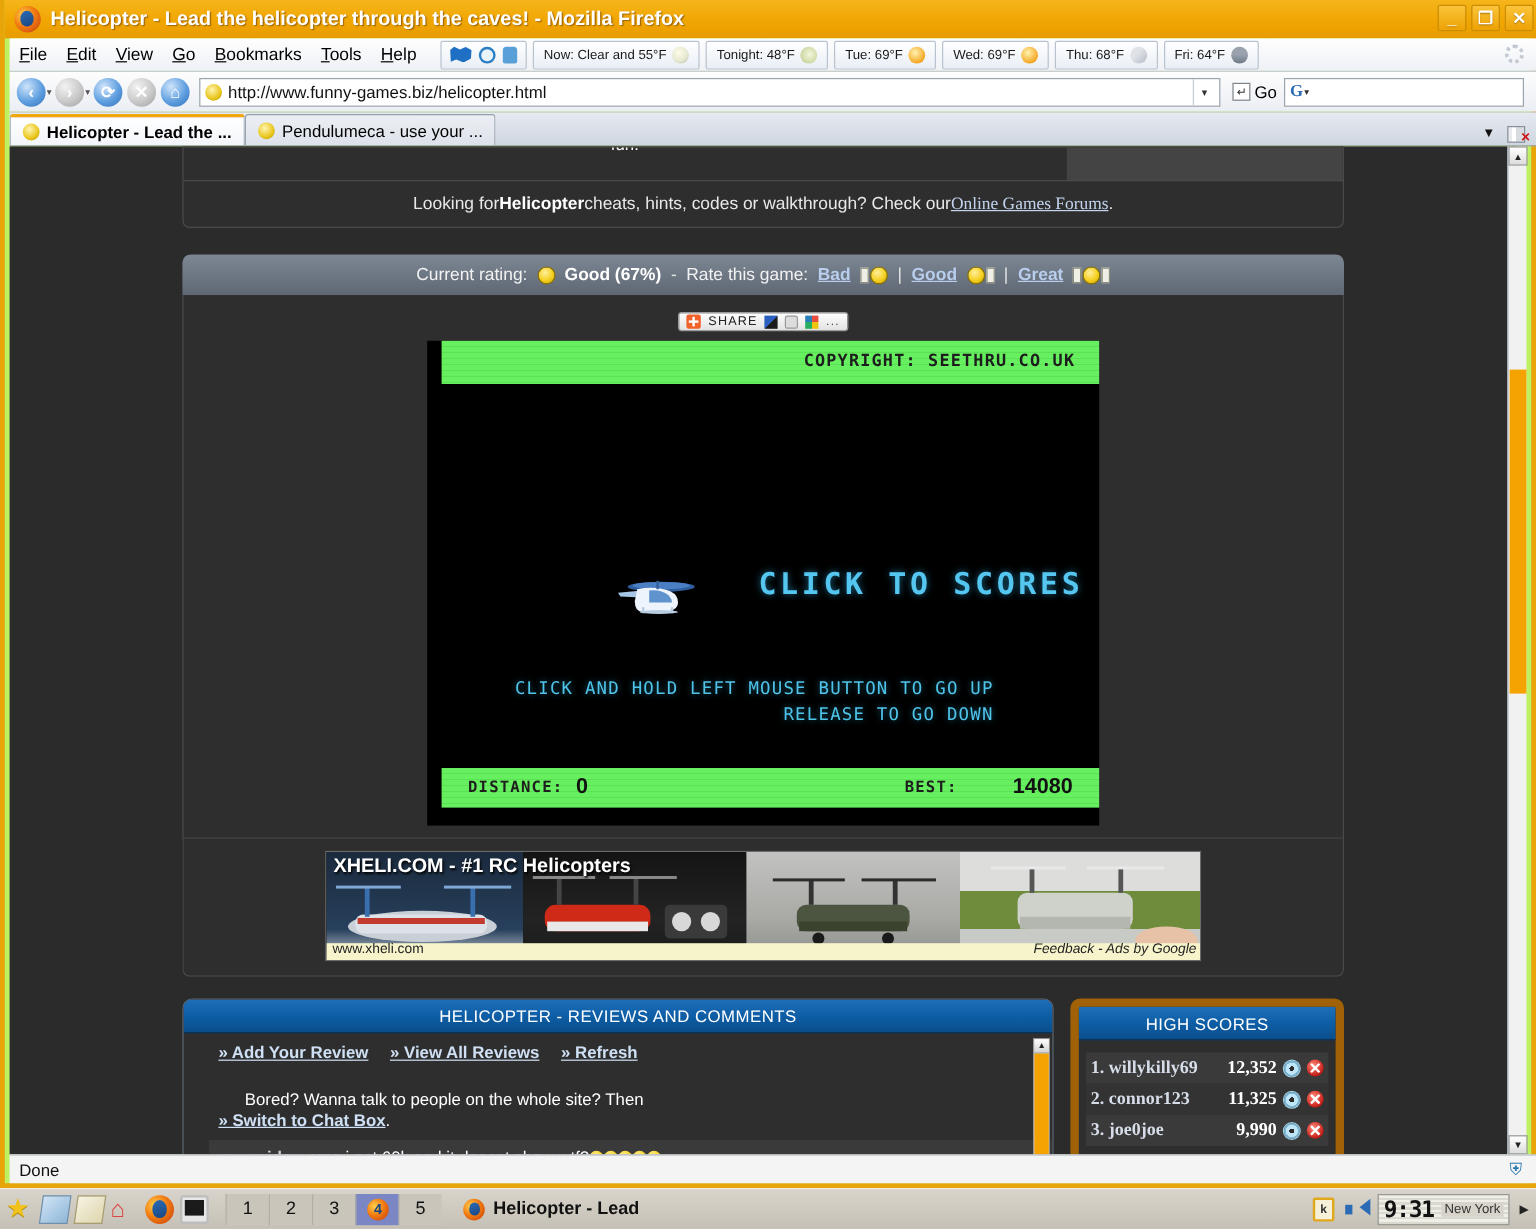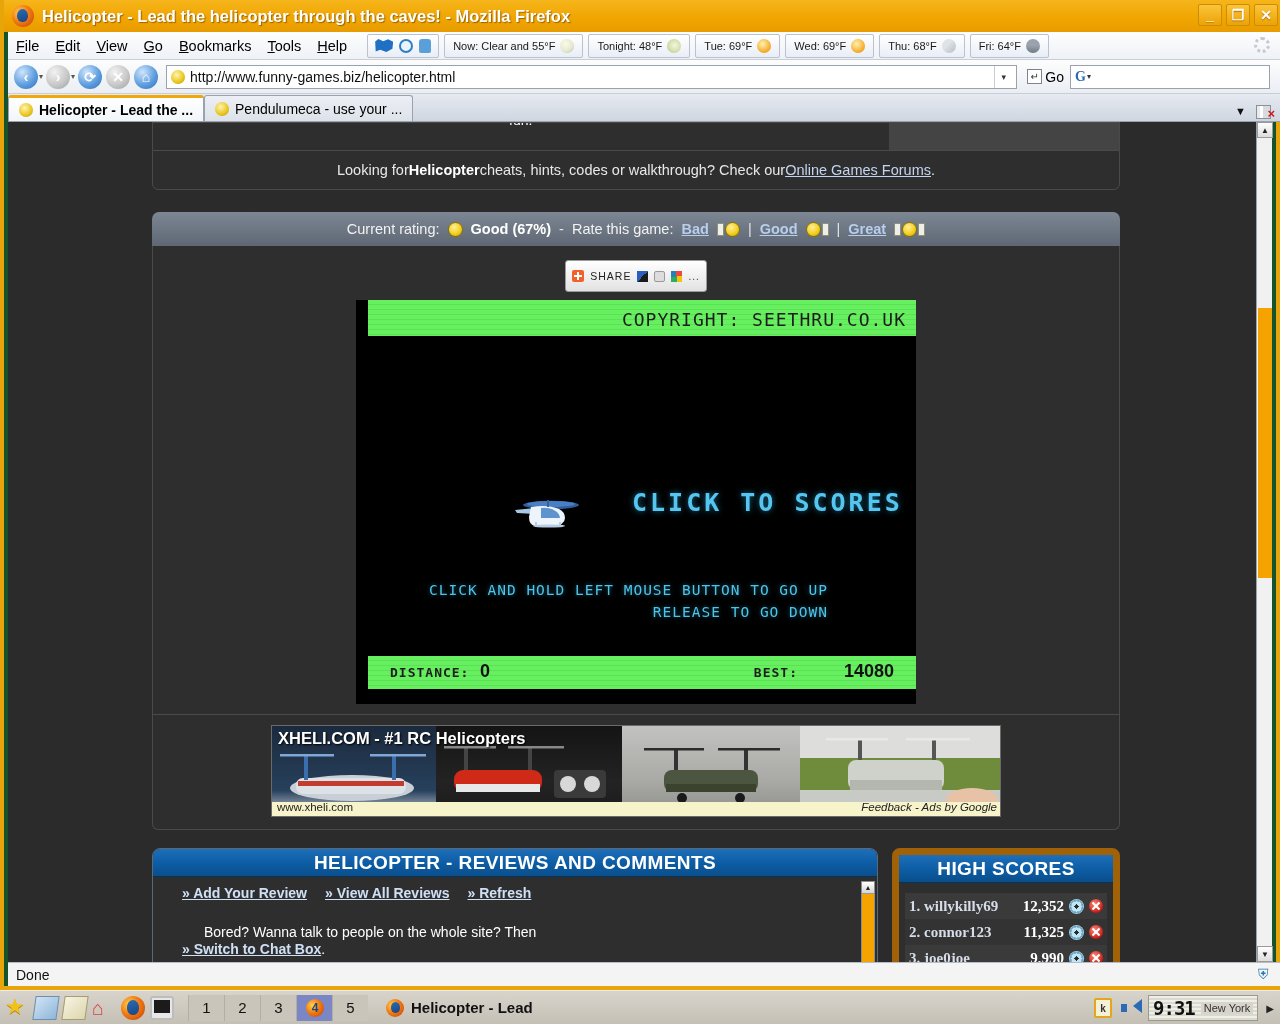--- a/index.html
+++ b/index.html
@@ -4,21 +4,21 @@
 <style>
   * { box-sizing: border-box; margin:0; padding:0; }
   html, body {
     width:1280px; height:1024px; overflow:hidden;
     font-family:"Liberation Sans", sans-serif;
     background:#d4d0c8;
   }
   
   #window {
     position:absolute; left:0; top:0; width:1280px; height:990px;
-    background:#14532d;
+    background:#bef264;
     border:4px solid #e8a50a;
     border-top:none;
   }
   
   #titlebar {
     position:absolute; left:0; top:0; width:1280px; height:32px;
     background:linear-gradient(to bottom,#f6b51b 0%, #f0a602 55%, #e89c00 100%);
     display:flex; align-items:center;
   }
   #ff-logo {
@@ -148,21 +148,21 @@
   }
   #top-cut-gray{ position:absolute; right:0; top:0; width:230px; height:28px; background:#444; }
   #top-cut-text{ position:absolute; left:356px; top:-11px; color:#fff; font-size:14px; }
   #forums-bar{
     width:968px; margin:0 auto; height:40px; background:#2e2e2e;
     border:1px solid #4a4a4a; border-radius:0 0 6px 6px;
     display:flex; align-items:center; justify-content:center;
     color:#e8e8e8; font-size:14.5px;
   }
   #forums-bar b{ color:#fff; }
-  .dlink{ color:#c3d4ef; text-decoration:underline; cursor:pointer; }
+  .dlink{ color:#c3d4ef; text-decoration:underline; cursor:pointer;font-family:Liberation Serif, serif; }
   #rating-bar{
     width:968px; margin:22px auto 0; height:34px;
     background:linear-gradient(to bottom,#7d8794,#5e6773);
     border-radius:7px 7px 0 0;
     display:flex; align-items:center; justify-content:center; gap:8px;
     color:#f2f2f2; font-size:14.5px;
   }
   #rating-bar b{ color:#fff; }
   .smiley{ width:15px;height:15px;border-radius:50%;display:inline-block;
     background:radial-gradient(circle at 40% 33%,#ffef9a,#f5d021 55%,#c9a000);
@@ -173,41 +173,41 @@
   .sep{ color:#e4e4e4; }
   #game-panel{
     width:968px; margin:0 auto; background:#2e2e2e;
     border:1px solid #4a4a4a; border-top:none;
     padding:14px 0 10px;
   }
   #share-wrap{ display:flex; justify-content:center; margin-bottom:8px; }
   #share-btn{
     display:flex; align-items:center; gap:6px;
     background:linear-gradient(to bottom,#ffffff,#e2e2e2);
-    border:1px solid #9b9b9b; border-radius:3px; height:32px; padding:0 6px;
+    border:1px solid #9b9b9b; border-radius:3px; height:16px; padding:0 6px;
     font-size:10.5px; letter-spacing:1px; color:#222; cursor:pointer;
   }
   #share-plus{ width:12px;height:12px;background:#f1622a;border-radius:2px; position:relative;}
   #share-plus:before,#share-plus:after{content:"";position:absolute;background:#fff;}
   #share-plus:before{left:5px;top:2px;width:2px;height:8px;}
   #share-plus:after{left:2px;top:5px;width:8px;height:2px;}
   .share-ic{ width:11px; height:11px; display:inline-block;}
   #si1{ background:linear-gradient(135deg,#2b5fbf 50%, #1b1b1b 50%); }
   #si2{ background:#dddddd; border:1px solid #999; border-radius:2px;}
   #si3{ background:conic-gradient(#e74c3c 0 25%,#f1c40f 0 50%,#27ae60 0 75%,#2980b9 0);}
   #game-stage{
     width:560px; height:404px; margin:0 auto; background:#000; position:relative;
   }
   #copy-bar{
     position:absolute; left:12px; top:0; width:548px; height:36px;
     background:repeating-linear-gradient(to bottom,#66f05f 0 4px,#5ce055 4px 5px);
   }
   #copy-text{
-    position:absolute; right:10px; top:9px; font-family:"DejaVu Sans Mono", monospace;
-    font-size:18px; letter-spacing:1px; color:#1d1d1d; font-weight:normal;
+    position:absolute; right:20px; top:9px; font-family:"DejaVu Sans Mono", monospace;
+    font-size:14px; letter-spacing:1px; color:#1d1d1d; font-weight:bold;
   }
   #heli{
     position:absolute; left:155px; top:196px; width:72px; height:34px;
   }
   #click-start{
     position:absolute; left:276px; top:188px;
     font-family:"DejaVu Sans Mono", monospace; font-size:25px; font-weight:bold;
     letter-spacing:3px; color:#55c6ef; text-shadow:0 0 6px #1b6b8c;
   }
   .instr{
@@ -245,21 +245,21 @@
     background:#f7f4cb; z-index:6; }
   #ad-foot-left{ position:absolute; left:5px; top:-1px; font-size:11.5px; color:#222;}
   #ad-foot-right{ position:absolute; right:5px; top:-1px; font-size:11.5px; color:#222;font-style:italic;}
   
   #bottom-row{ width:968px; margin:18px auto 0; display:flex; gap:14px; }
   #reviews{ width:726px; background:#2e2e2e; border:1px solid #5c6875; border-radius:8px; overflow:hidden;}
   #highscores{ width:228px; background:#2e2e2e; border:7px solid #a16207; border-radius:8px; overflow:hidden;}
   .pan-head{
     height:28px; display:flex; align-items:center; justify-content:center;
     background:linear-gradient(to bottom,#1e6fb8 0%,#0d5ea6 50%,#0a4e8c 100%);
-    color:#fff; font-size:19px; font-weight:bold; letter-spacing:.4px;
+    color:#fff; font-size:14px; font-weight:normal; letter-spacing:.4px;
     border-bottom:1px solid #06335c;
   }
   #rev-body{ position:relative; padding:6px 8px 0 8px; color:#fff; font-size:14px; line-height:21px;margin-left:21px;}
   .rev-link{ color:#cfe0f5; text-decoration:underline; font-weight:bold; cursor:pointer;}
   #rev-links-row{ display:flex; gap:18px; align-items:baseline; flex-wrap:wrap;}
   #rev-note{ color:#fff; margin-left:22px; font-weight:normal; }
   .comment{
     margin:0 -8px; padding:3px 8px; font-size:14px; color:#fff;
     border-top:1px solid #3a3a3a;
   }

